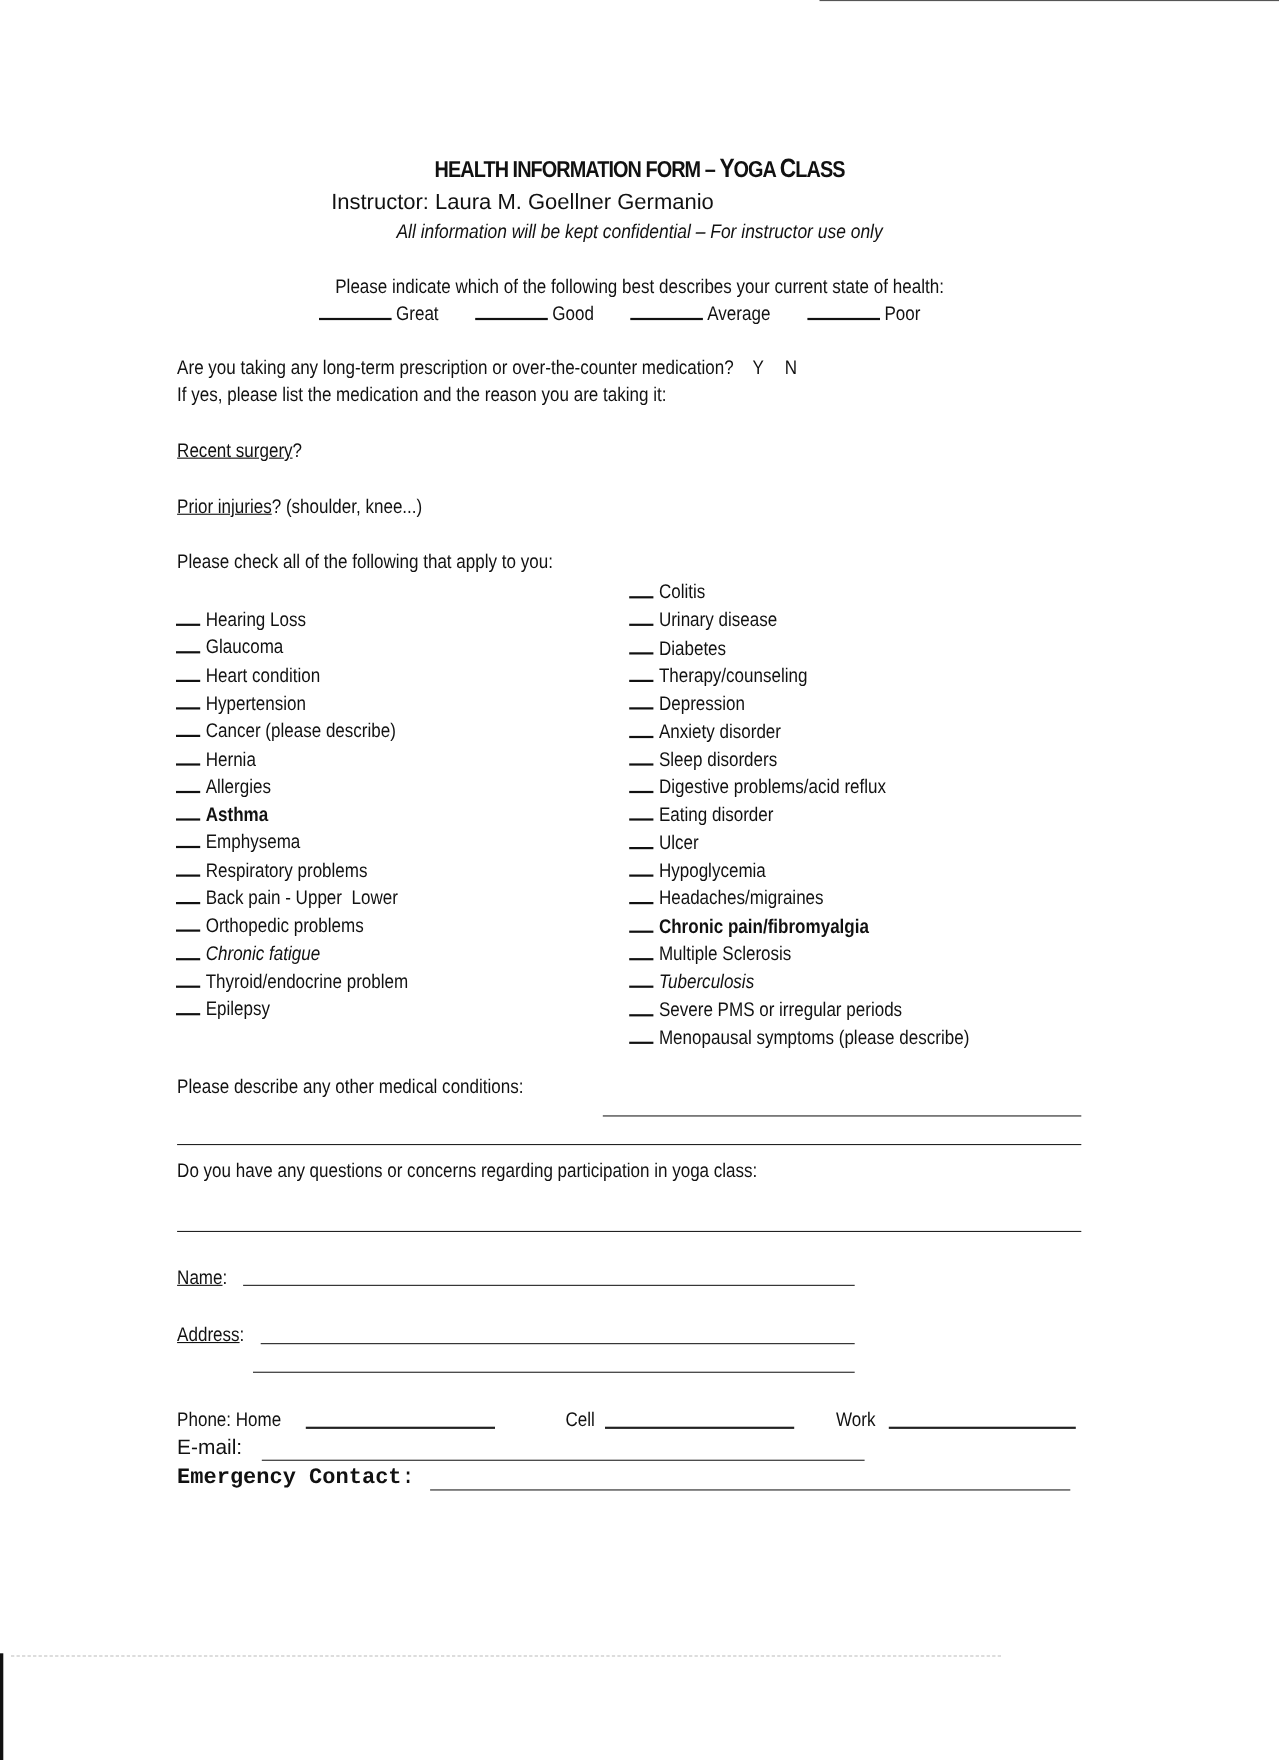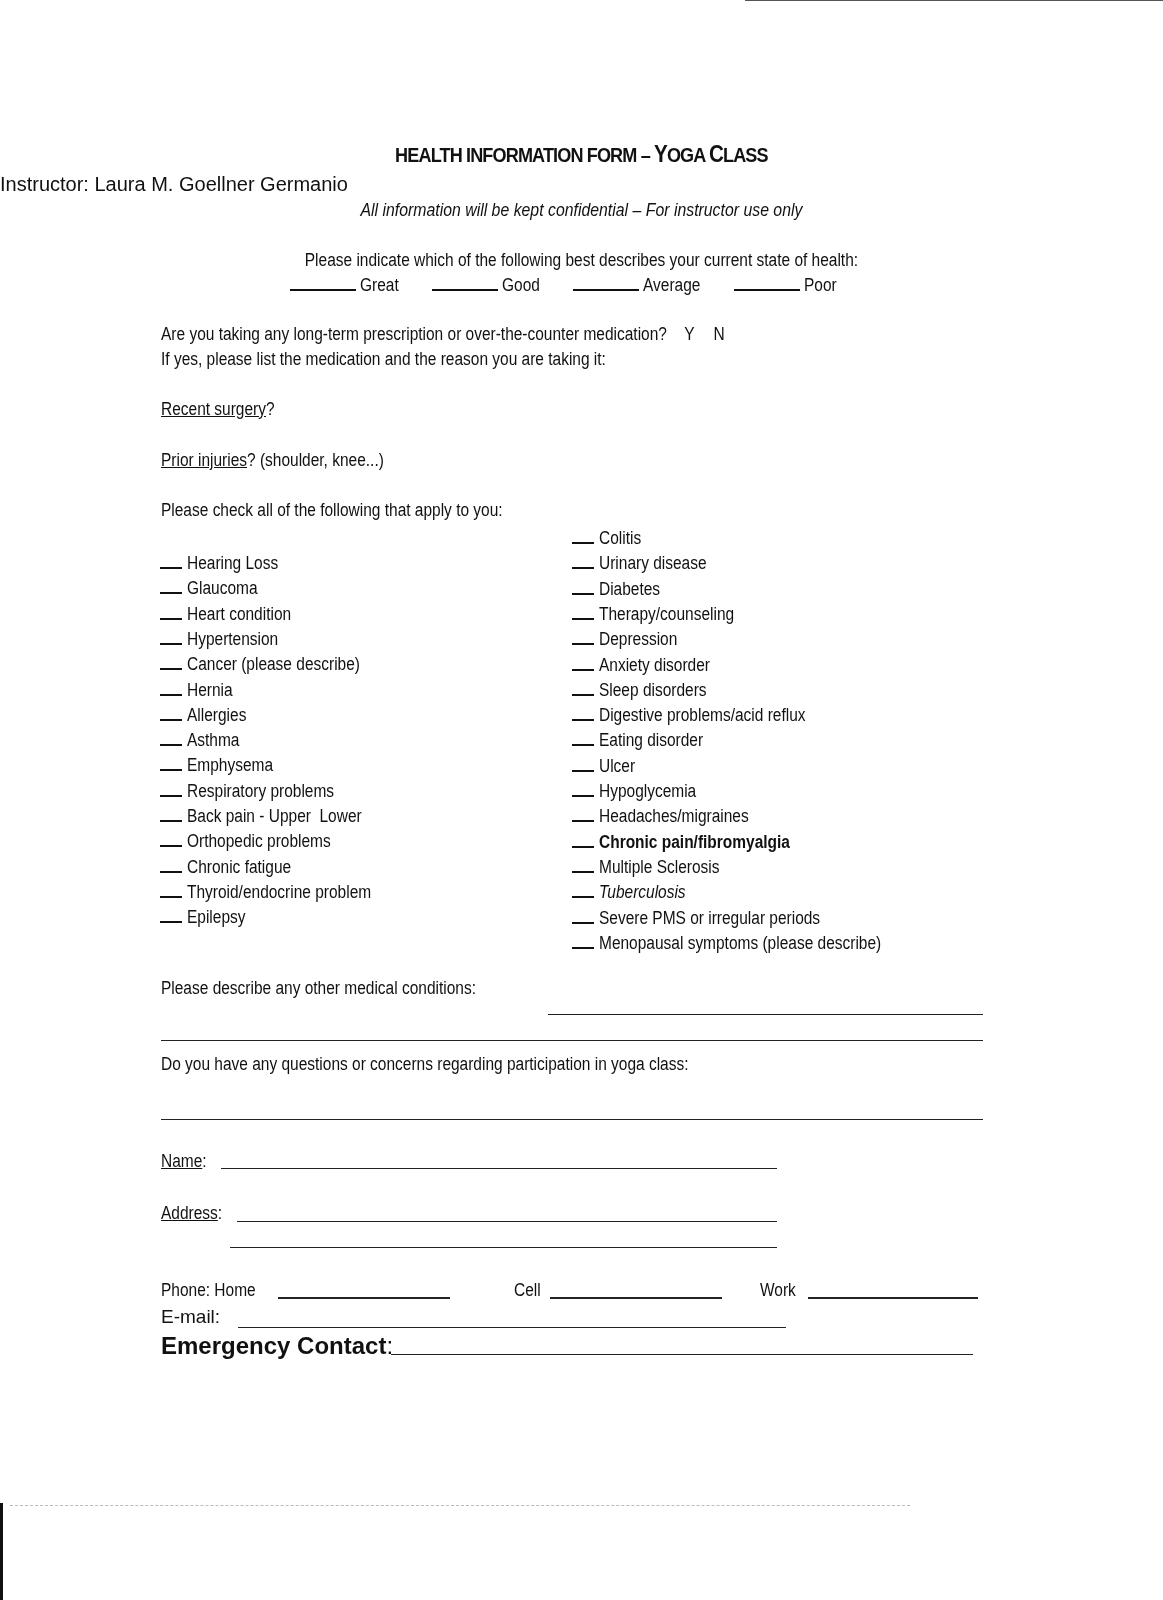--- a/index.html
+++ b/index.html
@@ -23,20 +23,21 @@
       font-family: "Liberation Sans", sans-serif;
       font-weight: bold;
       font-size: 21px;
       letter-spacing: -1px;
       transform: scaleX(0.86);
       transform-origin: 581px 0;
     }
     .title .sc-big { font-size: 24px; }
     .instructor {
       left: 0; width: 950px; top: 173px;
+      text-align: center;
       font-family: "Liberation Sans", sans-serif;
       font-size: 20px;
     }
     .confidential {
       left: 0; width: 1163px; top: 200px;
       text-align: center;
       font-family: "Liberation Sans", sans-serif;
       font-style: italic;
       font-size: 18px;
       transform: scaleX(0.88);
@@ -122,22 +123,22 @@
       transform-origin: left top;
     }
     .email-label {
       position: absolute;
       font-family: "Liberation Sans", sans-serif;
       font-size: 19px;
       white-space: nowrap;
     }
     .emergency-label {
       position: absolute;
-      font-family: Liberation Sans, sans-serif;
-      font-size: 24px;
+      font-family: Liberation Mono, monospace;
+      font-size: 20px;
       font-weight: bold;
       white-space: nowrap;
     }
     .scan-artifact {
       position: absolute;
       background: #222;
     }
   </style>
 </head>
 <body>
@@ -183,26 +184,26 @@
 <div class="abs txt" style="left:161px; top:500px;">Please check all of the following that apply to you:</div>
 
 <div class="check-col" style="left:160px; top:550px;">
   <div class="check-item" style="top:0px;text-align:center;"><span class="box"></span><span class="lbl">Hearing Loss</span></div>
   <div class="check-item" style="top:25.3px;"><span class="box"></span><span class="lbl">Glaucoma</span></div>
   <div class="check-item" style="top:50.6px;"><span class="box"></span><span class="lbl">Heart condition</span></div>
   <div class="check-item" style="top:75.9px;"><span class="box"></span><span class="lbl">Hypertension</span></div>
   <div class="check-item" style="top:101.2px;"><span class="box"></span><span class="lbl">Cancer (please describe)</span></div>
   <div class="check-item" style="top:126.5px;"><span class="box"></span><span class="lbl">Hernia</span></div>
   <div class="check-item" style="top:151.8px;"><span class="box"></span><span class="lbl">Allergies</span></div>
-  <div class="check-item" style="top:177.1px;"><span class="box"></span><span class="lbl">Asthma</span></div>
+  <div class="check-item" style="top:177.1px;font-weight:bold;"><span class="box"></span><span class="lbl">Asthma</span></div>
   <div class="check-item" style="top:202.4px;"><span class="box"></span><span class="lbl">Emphysema</span></div>
   <div class="check-item" style="top:227.7px;"><span class="box"></span><span class="lbl">Respiratory problems</span></div>
   <div class="check-item" style="top:253px;"><span class="box"></span><span class="lbl" style="white-space:pre;">Back pain - Upper  Lower</span></div>
   <div class="check-item" style="top:278.3px;"><span class="box"></span><span class="lbl">Orthopedic problems</span></div>
-  <div class="check-item" style="top:303.6px;"><span class="box"></span><span class="lbl">Chronic fatigue</span></div>
+  <div class="check-item" style="top:303.6px;font-style:italic;"><span class="box"></span><span class="lbl">Chronic fatigue</span></div>
   <div class="check-item" style="top:328.9px;"><span class="box"></span><span class="lbl">Thyroid/endocrine problem</span></div>
   <div class="check-item" style="top:354.2px;"><span class="box"></span><span class="lbl">Epilepsy</span></div>
 </div>
 
 <div class="check-col" style="left:572px; top:525px;">
   <div class="check-item" style="top:0px;"><span class="box"></span><span class="lbl">Colitis</span></div>
   <div class="check-item" style="top:25.3px;"><span class="box"></span><span class="lbl">Urinary disease</span></div>
   <div class="check-item" style="top:50.6px;"><span class="box"></span><span class="lbl">Diabetes</span></div>
   <div class="check-item" style="top:75.9px;"><span class="box"></span><span class="lbl">Therapy/counseling</span></div>
   <div class="check-item" style="top:101.2px;"><span class="box"></span><span class="lbl">Depression</span></div>

